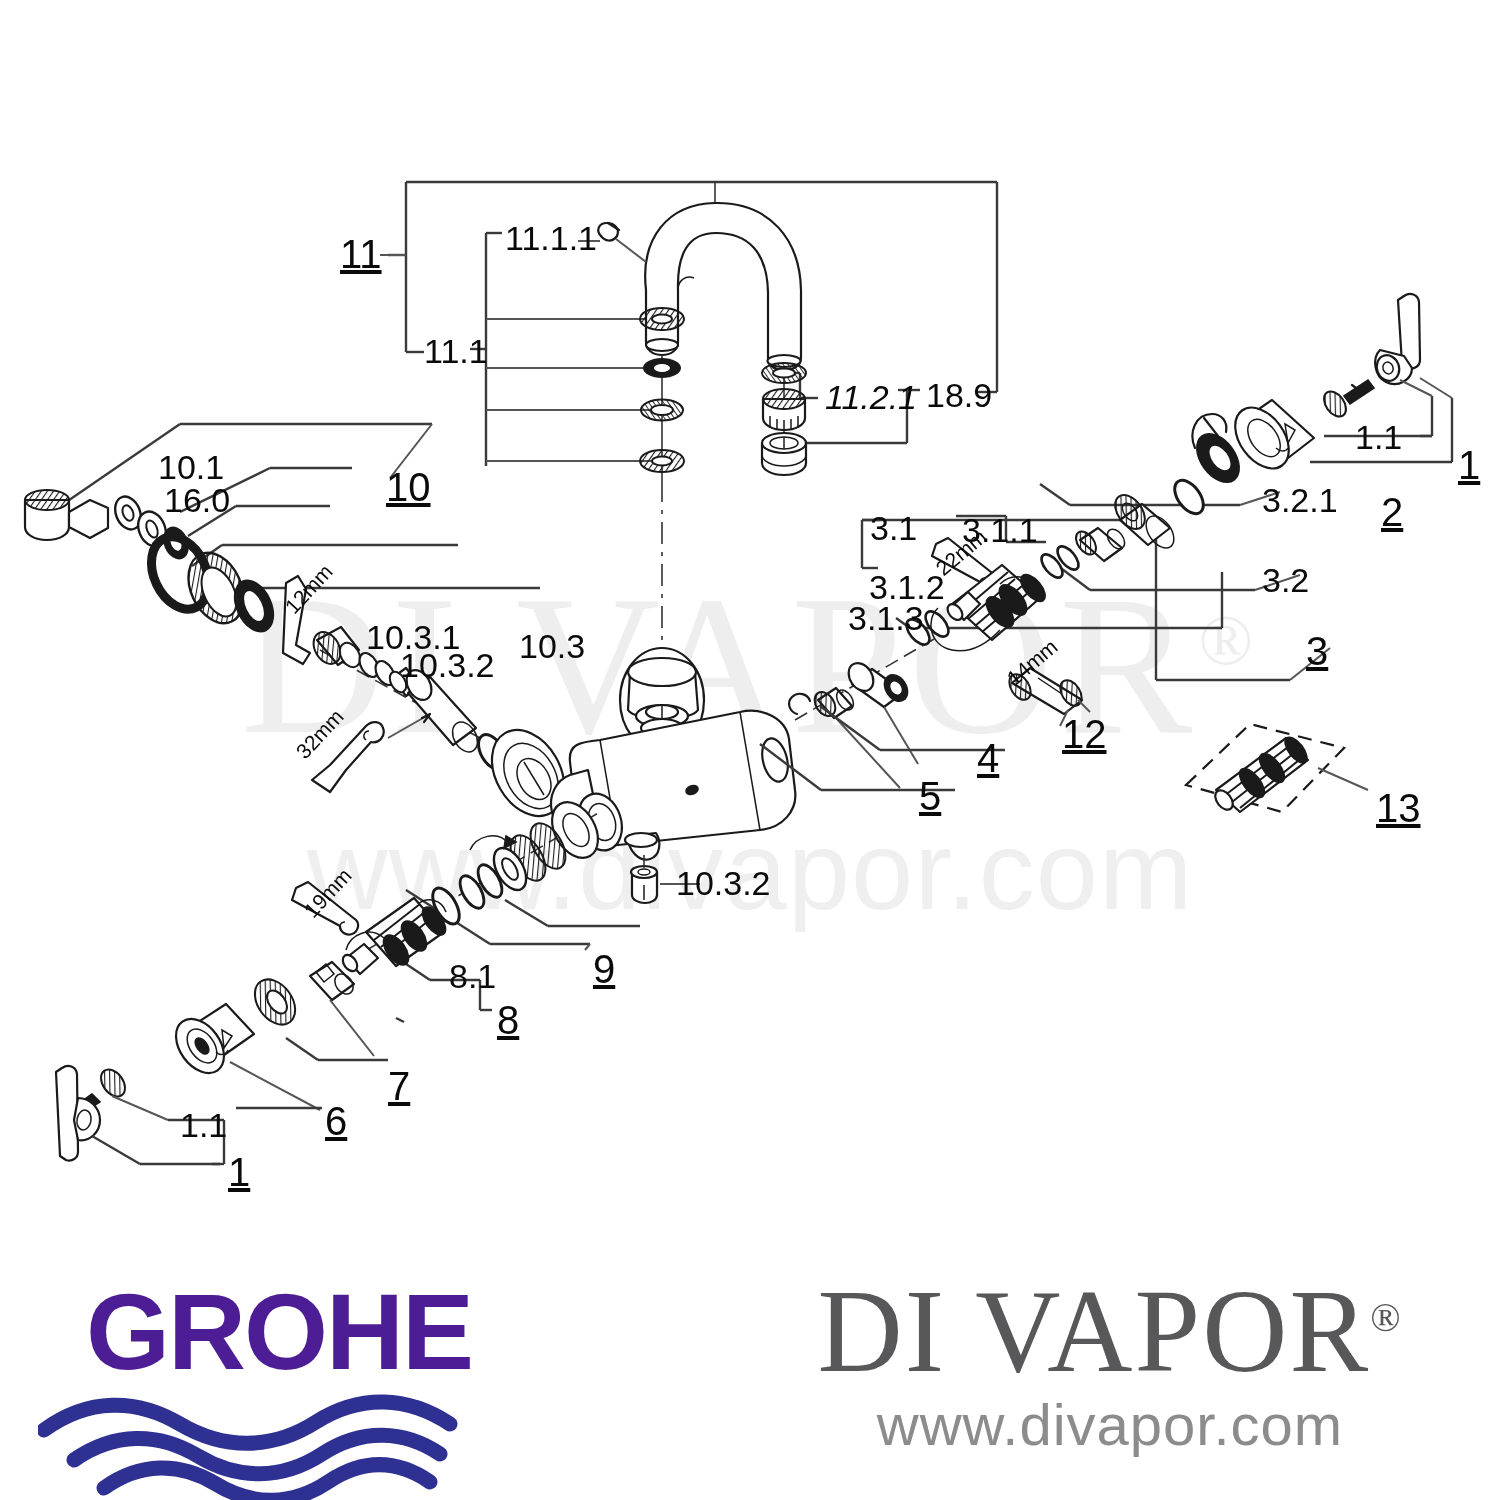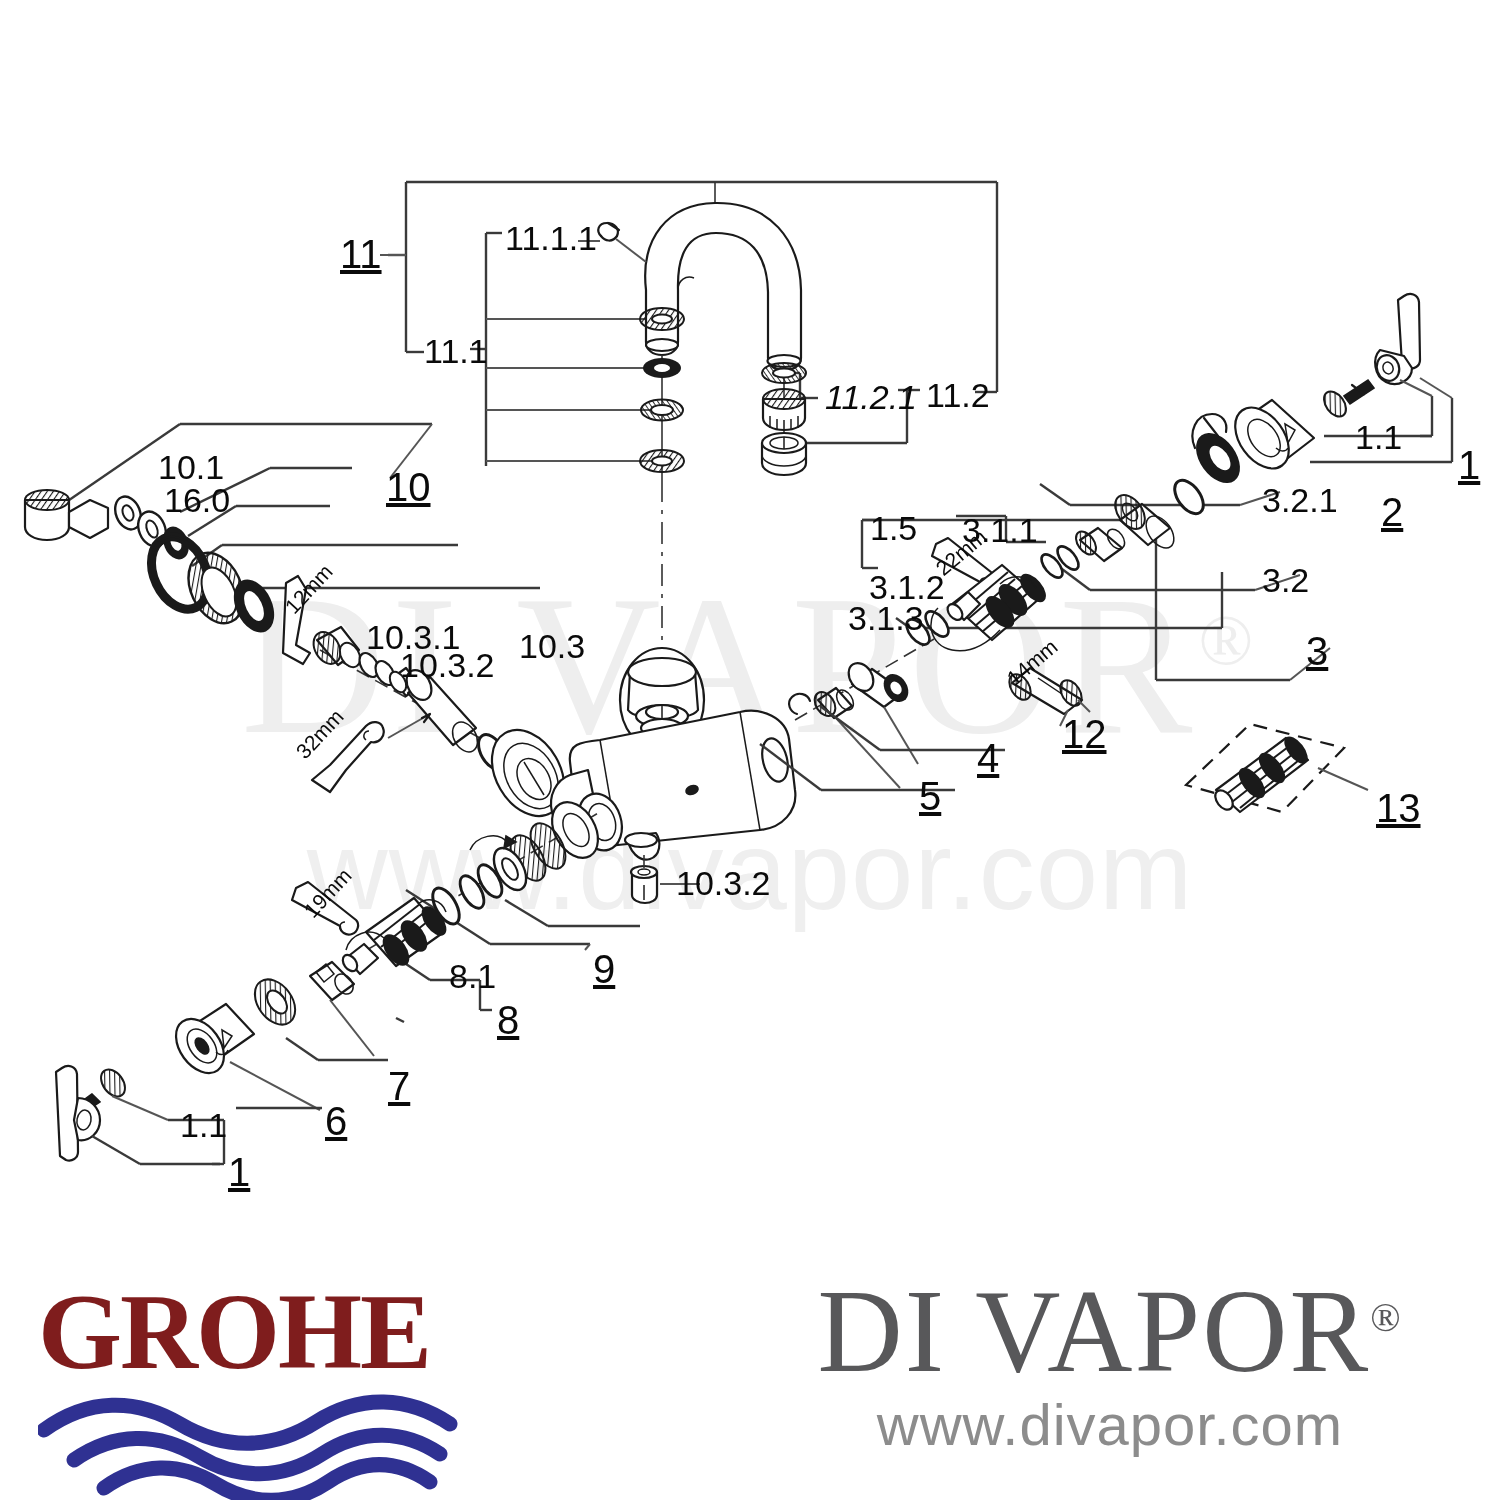--- a/index.html
+++ b/index.html
@@ -78,26 +78,27 @@
     width: 1500px;
     height: 230px;
   }
   #grohe-logo {
     position: absolute;
     left: 38px;
     top: 8px;
     width: 420px;
   }
   #grohe-word {
-    font-family: Liberation Serif, serif;
+    font-family: Liberation Sans, sans-serif;
     font-weight: bold;
     font-size: 108px;
     letter-spacing: -2px;
-    color: #7f1d1d;
+    color: #4c1d95;
     line-height: 1;
+    margin-left: 48px;
   }
   #grohe-waves {
     margin-top: 6px;
   }
   #divapor-logo {
     position: absolute;
     left: 740px;
     top: 0px;
     width: 740px;
     text-align: center;
@@ -621,36 +622,36 @@
       <path class="br" d="M140,1164 L220,1164"></path>
       <path class="br" d="M140,1164 L92,1136"></path>
       <path class="br" d="M224,1164 L212,1164"></path>
     </g>
 
   </svg>
 
   <div class="lbl big" style="left:340px; top:234px;">11</div>
   <div class="lbl med" style="left:424px; top:334px;">11.1</div>
   <div class="lbl med" style="left:505px; top:221px;">11.1.1</div>
-  <div class="lbl med" style="left:926px; top:378px;">11.2</div>
+  <div class="lbl med" style="left:926px; top:378px;">18.9</div>
   <div class="lbl med" style="left:825px; top:380px;font-style:italic;">11.2.1</div>
 
   <div class="lbl big" style="left:386px; top:467px;">10</div>
   <div class="lbl med" style="left:158px; top:450px;">10.1</div>
   <div class="lbl med" style="left:164px; top:483px;">16.0</div>
   <div class="lbl med" style="left:519px; top:629px;">10.3</div>
   <div class="lbl med" style="left:366px; top:620px;">10.3.1</div>
   <div class="lbl med" style="left:400px; top:648px;">10.3.2</div>
   <div class="lbl med" style="left:676px; top:866px;">10.3.2</div>
 
   <div class="lbl big" style="left:1458px; top:445px;">1</div>
   <div class="lbl med" style="left:1355px; top:420px;">1.1</div>
   <div class="lbl big" style="left:1381px; top:492px;">2</div>
   <div class="lbl big" style="left:1306px; top:631px;">3</div>
-  <div class="lbl med" style="left:870px; top:511px;">1.5</div>
+  <div class="lbl med" style="left:870px; top:511px;">3.1</div>
   <div class="lbl med" style="left:962px; top:513px;">3.1.1</div>
   <div class="lbl med" style="left:869px; top:570px;">3.1.2</div>
   <div class="lbl med" style="left:848px; top:601px;">3.1.3</div>
   <div class="lbl med" style="left:1262px; top:563px;">3.2</div>
   <div class="lbl med" style="left:1262px; top:483px;">3.2.1</div>
 
   <div class="lbl big" style="left:977px; top:738px;">4</div>
   <div class="lbl big" style="left:919px; top:776px;">5</div>
   <div class="lbl big" style="left:325px; top:1101px;">6</div>
   <div class="lbl big" style="left:388px; top:1066px;">7</div>

